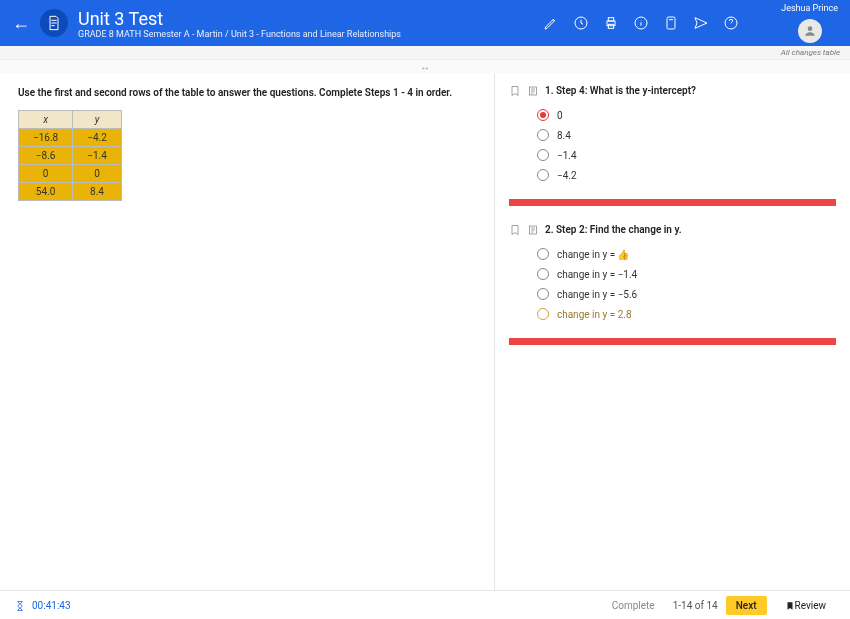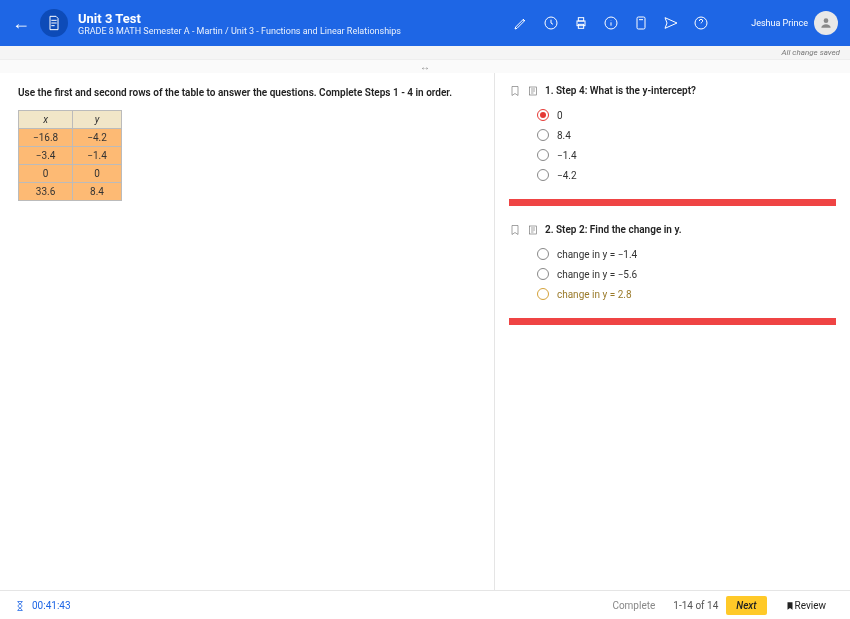--- a/index.html
+++ b/index.html
@@ -21,60 +21,60 @@
       height: 46px;
     }
     .back-arrow { font-size: 18px; margin-right: 10px; cursor: pointer; color:#fff; }
     .doc-icon {
       width: 28px; height: 28px; border-radius: 50%;
       background: #0d4bb8; display:flex; align-items:center; justify-content:center;
       margin-right: 10px; font-size:14px; position:relative;
     }
     .doc-icon svg { width:16px; height:16px; fill:#fff;}
     .title-block { flex: 0 0 auto; }
-    .title-main { font-size: 13px; font-weight: 700; }
+    .title-main { font-size: 18px; font-weight: 400; }
     .title-sub { font-size: 9px; opacity: .9; text-align: center; }
     .header-spacer { flex: 1; }
     .header-icons { display:flex; align-items:center; gap:14px; }
     .h-icon { width:16px; height:16px; display:flex; align-items:center; justify-content:center; cursor:pointer; }
     .h-icon svg { stroke:#fff; fill:none; stroke-width:1.5; width:16px; height:16px; }
-    .user-block { display:flex; align-items:center; gap:6px; margin-left:28px; font-size:9px; line-height:1.2;}
+    .user-block { display:flex; align-items:center; gap:6px; margin-left:28px; font-size:9px; line-height:1.2;flex-direction:column;}
     .avatar { width:24px; height:24px; border-radius:50%; background:#e8e8e8; display:flex; align-items:center; justify-content:center;}
     .avatar svg { width:14px; height:14px; fill:#888;}
     .saved-bar { text-align:right; padding:2px 10px; font-size:8px; color:#777; font-style:italic; background:#f5f5f5; border-bottom:1px solid #eee;}
     .drag-handle { text-align:center; font-size:10px; color:#888; padding:1px 0; user-select:none;}
     .main { display:flex; height: calc(100% - 46px - 14px - 12px - 30px); }
     .left-pane { flex: 1.4; padding: 14px 18px; border-right:1px solid #e5e5e5; overflow:auto; background:#fff;}
     .right-pane { flex: 1; padding: 12px 14px; overflow:auto; background:#fff; position:relative;}
     .instruction { font-size: 10px; font-weight:600; margin-bottom: 12px; color:#222;}
     table.data { border-collapse: collapse; font-size:10px; }
     table.data th, table.data td { border:1px solid #bbb; padding:3px 14px; text-align:center; }
     table.data th { background:#f1e6c8; font-weight:400; font-style:italic;}
-    table.data td { background:#fdba74; }
+    table.data td { background:#eab308; }
     .q-block { margin-bottom:18px; padding-bottom:14px; border-bottom:7px solid #ef4444;}
     .q-head { display:flex; align-items:flex-start; gap:6px; margin-bottom:8px; font-size:10px;}
     .q-head .flag, .q-head .note { width:12px; height:12px; flex:0 0 auto; }
     .q-head svg { width:12px; height:12px; stroke:#666; fill:none; stroke-width:1.2;}
     .q-title { font-weight:600; color:#222; }
     .option { display:flex; align-items:center; gap:8px; padding:4px 0 4px 28px; font-size:10px; color:#333;}
     .radio { width:12px; height:12px; border:1.5px solid #888; border-radius:50%; flex:0 0 auto; display:flex; align-items:center; justify-content:center;}
     .radio.selected { border-color:#e53935;}
     .radio.selected::after { content:""; width:6px; height:6px; background:#e53935; border-radius:50%;}
     .option.partial { color:#9a7a2a;}
     .option.partial .radio { border-color:#d4a23a;}
     .footer {
       height:30px; border-top:1px solid #e5e5e5; display:flex; align-items:center;
       padding:0 14px; background:#fff; justify-content:space-between;
     }
     .timer-block { display:flex; align-items:center; gap:6px; color:#1e66e5; font-size:10px;}
     .timer-block svg { width:12px; height:12px; stroke:#1e66e5; fill:none; stroke-width:1.5;}
     .nav-block { display:flex; align-items:center; gap:8px; font-size:10px;}
     .btn { padding:4px 10px; border-radius:2px; cursor:pointer; font-size:10px;}
     .btn-prev { color:#888; }
-    .btn-next { background:#ffc928; color:#222; font-weight:500;font-style:italic;}
+    .btn-next { background:#ffc928; color:#222; font-weight:500;}
     .btn-review { display:flex; align-items:center; color:#222;}
     .btn-review svg { width:10px; height:10px; fill:#222;}
     .counter { color:#555;}
   </style>
 </head>
 <body>
 
 <div class="header">
   <span class="back-arrow">←</span>
   <span class="doc-icon">
@@ -134,48 +134,48 @@
       <span class="avatar">
         <svg viewBox="0 0 24 24">
             <circle cx="12" cy="8" r="4"></circle>
             <path d="M4 20c0-4 4-6 8-6s8 2 8 6"></path>
           </svg>
       </span>
     </div>
   </div>
 </div>
 
-<div class="saved-bar">All change saved</div>
+<div class="saved-bar">All changes table</div>
 <div class="drag-handle">↔</div>
 
 <div class="main">
   <div class="left-pane">
     <div class="instruction">Use the first and second rows of the table to answer the questions. Complete Steps 1 - 4 in order.</div>
     <table class="data">
       <thead>
           <tr>
         <th>x</th>
         <th>y</th>
       </tr>
         </thead>
       <tbody id="table-body">
           <tr>
             <td>−16.8</td>
             <td>−4.2</td>
           </tr>
           <tr>
-            <td>−3.4</td>
+            <td>−8.6</td>
             <td>−1.4</td>
           </tr>
           <tr>
             <td>0</td>
             <td>0</td>
           </tr>
           <tr>
-            <td>33.6</td>
+            <td>54.0</td>
             <td>8.4</td>
           </tr>
         </tbody>
     </table>
   </div>
 
   <div class="right-pane">
     <div id="questions-container">
         <div class="q-block">
           <div class="q-head">
@@ -208,20 +208,24 @@
         <div class="q-block">
           <div class="q-head">
             <span class="flag"><svg viewBox="0 0 24 24">
                 <path d="M6 3h12v18l-6-4-6 4z"></path>
               </svg></span>
             <span class="note"><svg viewBox="0 0 24 24">
                 <rect x="5" y="4" width="14" height="16"></rect>
                 <path d="M8 8h8M8 12h8M8 16h5"></path>
               </svg></span>
             <span class="q-title">2. Step 2: Find the change in y.</span>
+          </div>
+          <div class="option">
+            <span class="radio"></span>
+            <span>change in y = 👍</span>
           </div>
           <div class="option">
             <span class="radio"></span>
             <span>change in y = −1.4</span>
           </div>
           <div class="option">
             <span class="radio"></span>
             <span>change in y = −5.6</span>
           </div>
           <div class="option partial">

